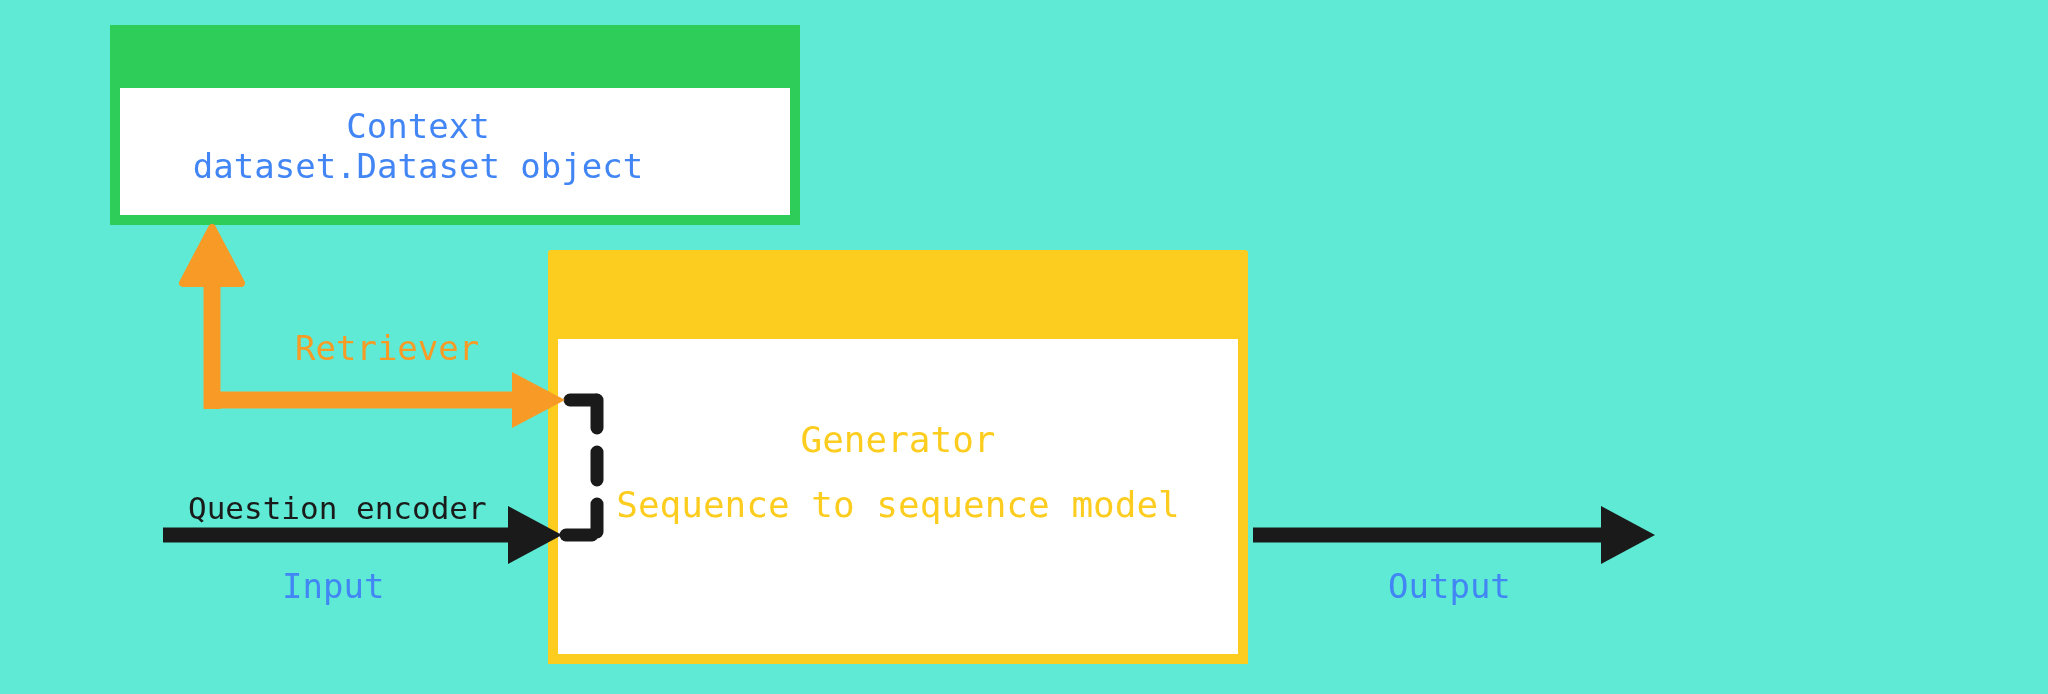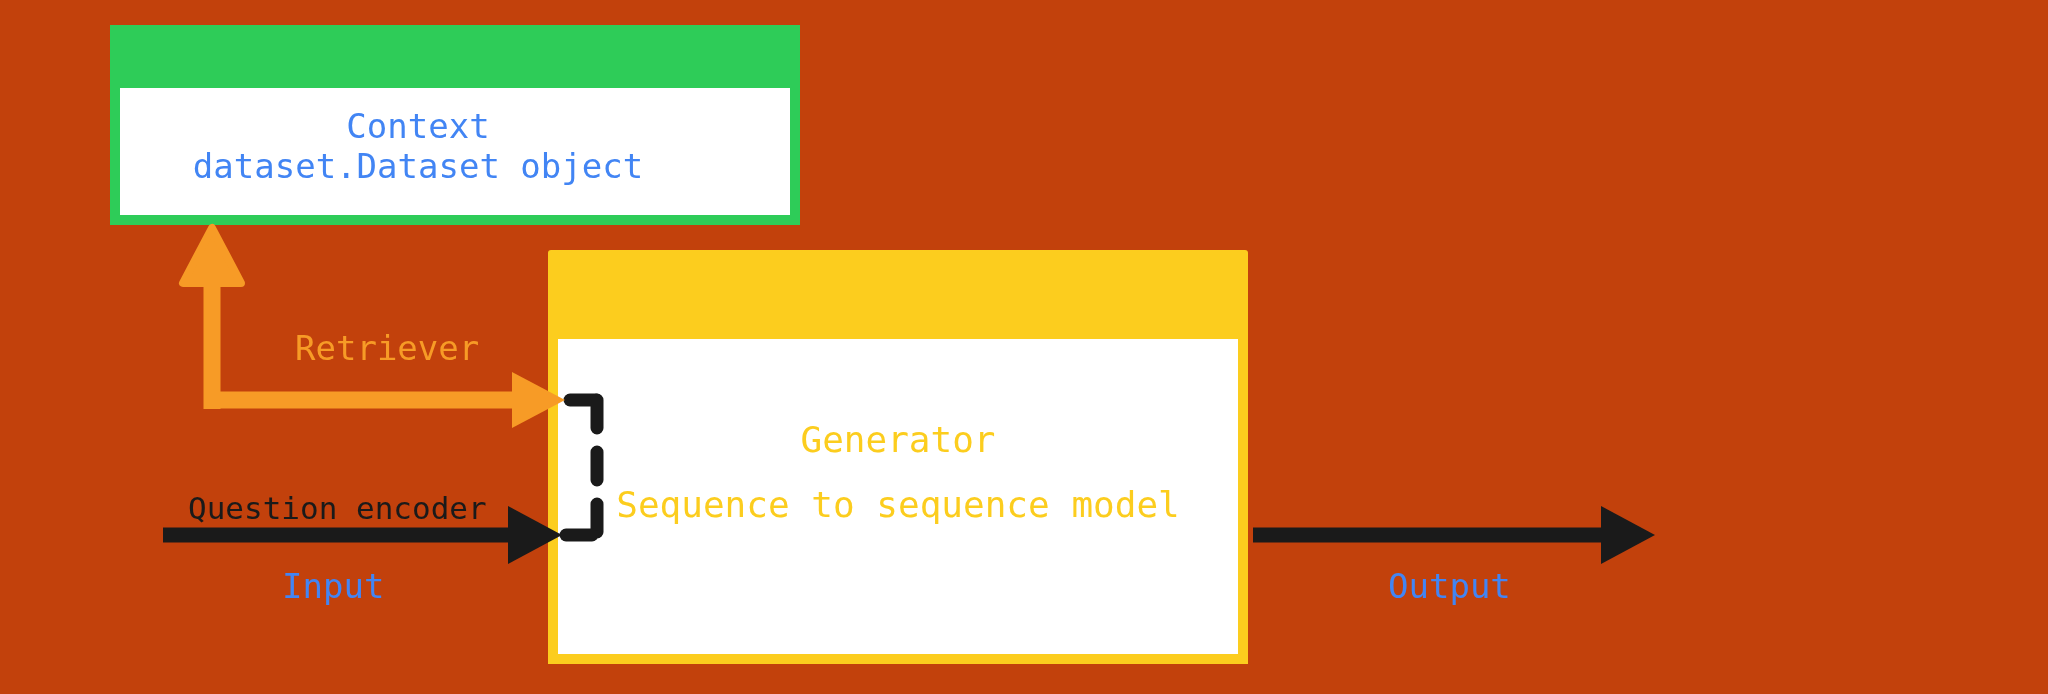--- a/index.html
+++ b/index.html
@@ -10,21 +10,21 @@
   body {
     width: 2048px;
     height: 694px;
     font-family: "DejaVu Sans Mono", "Liberation Mono", monospace;
     overflow: hidden;
   }
   #stage {
     position: relative;
     width: 2048px;
     height: 694px;
-    background: #c2410c;
+    background: #5eead4;
   }
   #diagram-svg {
     position: absolute;
     left: 0;
     top: 0;
     width: 2048px;
     height: 694px;
   }
   .mono-text {
     font-family: "DejaVu Sans Mono", "Liberation Mono", monospace;

